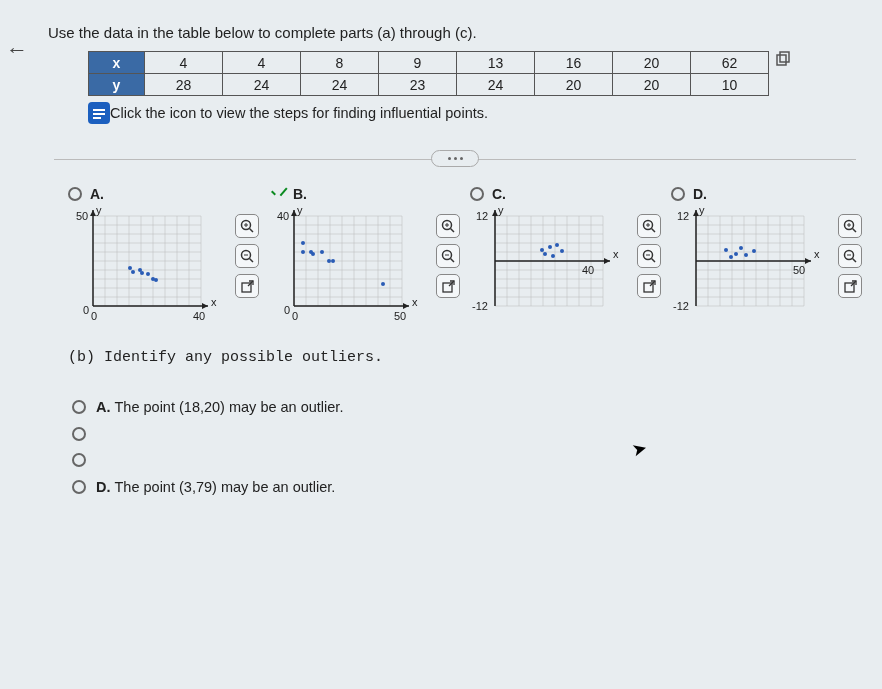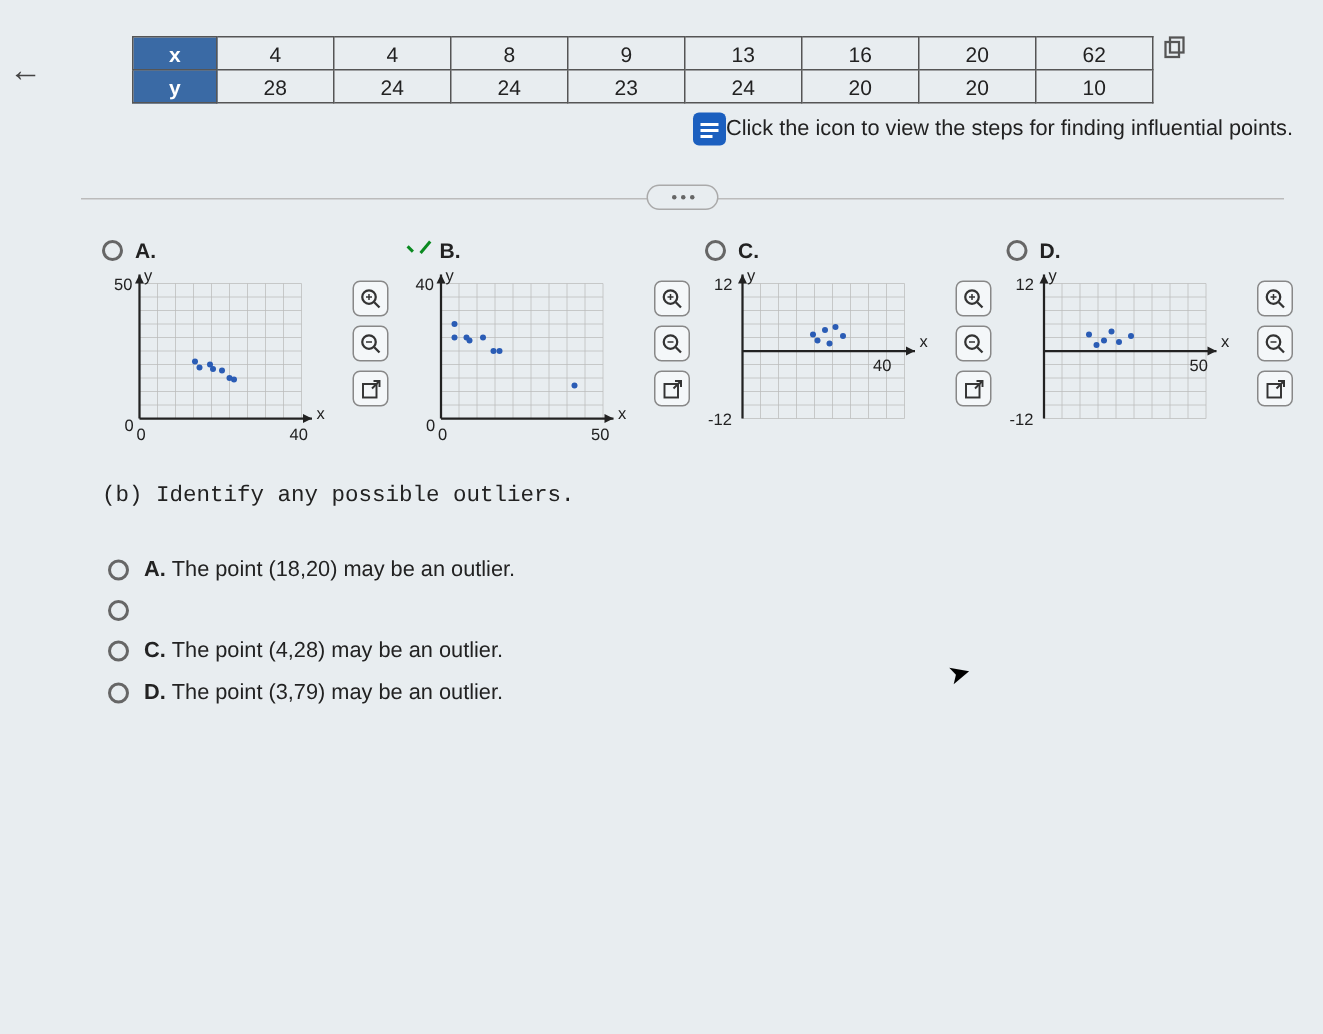--- a/index.html
+++ b/index.html
@@ -54,21 +54,20 @@
     cursor: pointer;
     vertical-align: middle;
   }
   .steps-link {
     margin-top: 6px;
     margin-left: 40px;
     display: flex;
     align-items: center;
     gap: 0;
     font-size: 14.5px;
-    justify-content: flex-end;
   }
   .steps-icon {
     width: 22px;
     height: 22px;
     background: #1b5fbf;
     border-radius: 4px;
     display: flex;
     align-items: center;
     justify-content: center;
     color: #fff;
@@ -202,20 +201,21 @@
 
   .axis-lbl { font-size: 11px; fill: #222; }
 </style>
 </head>
 <body>
 
 <div class="back-arrow">←</div>
 
 <div class="content">
 
+  <div class="instruction">Use the data in the table below to complete parts (a) through (c).</div>
 
   <div style="display:flex;align-items:flex-start">
     <table class="data-table">
       <tbody>
           <tr>
         <th class="hcell">x</th>
         <td>4</td>
         <td>4</td>
         <td>8</td>
         <td>9</td>
@@ -573,21 +573,20 @@
     <div class="answers">
       <div class="ans">
         <span class="radio"></span>
         <span><span class="letter">A.</span><span>The point (18,20) may be an outlier.</span></span>
       </div>
       <div class="ans">
         <span class="radio"></span>
       </div>
       <div class="ans">
         <span class="radio"></span>
-        <span><span class="letter">C.</span><span>The point (4,28) may be an outlier.</span></span>
       </div>
       <div class="ans">
         <span class="radio"></span>
         <span><span class="letter">D.</span><span>The point (3,79) may be an outlier.</span></span>
       </div>
     </div>
   </div>
 
 </div>
 

